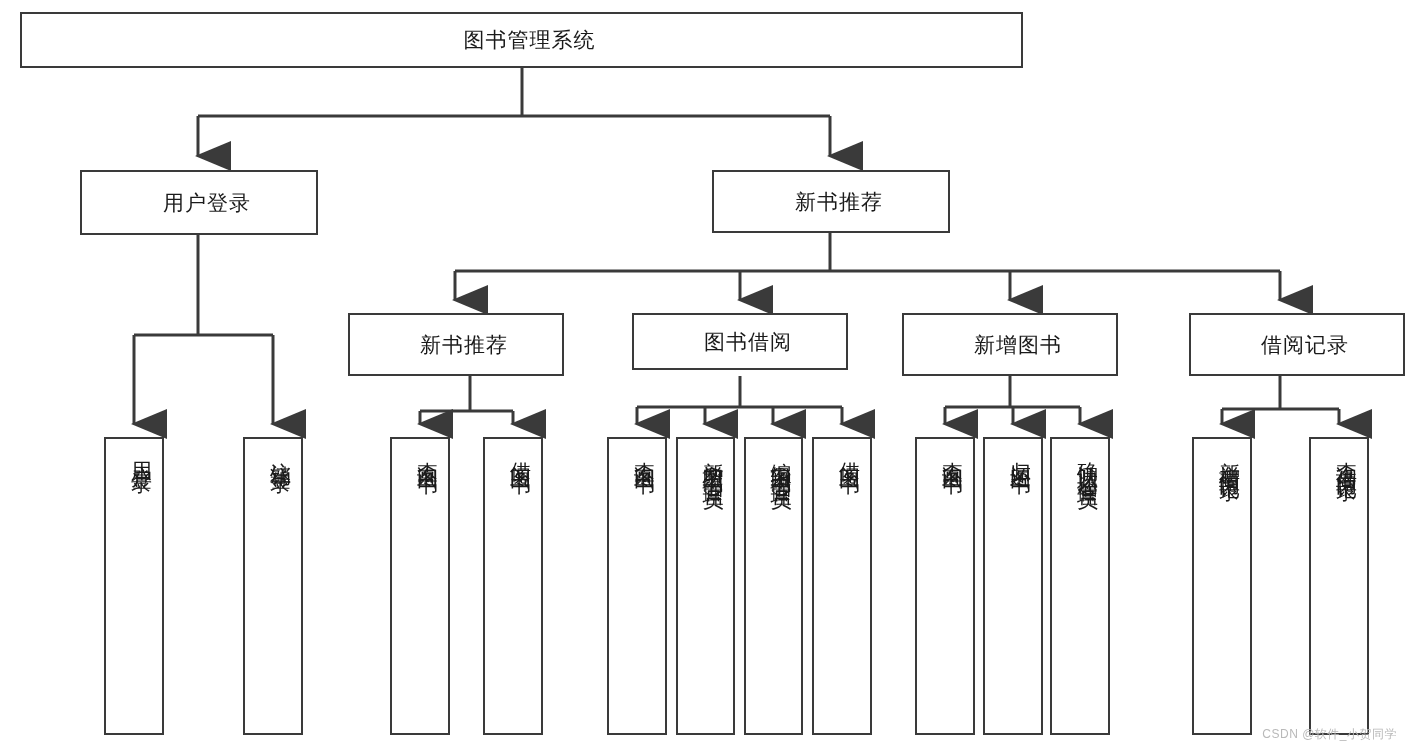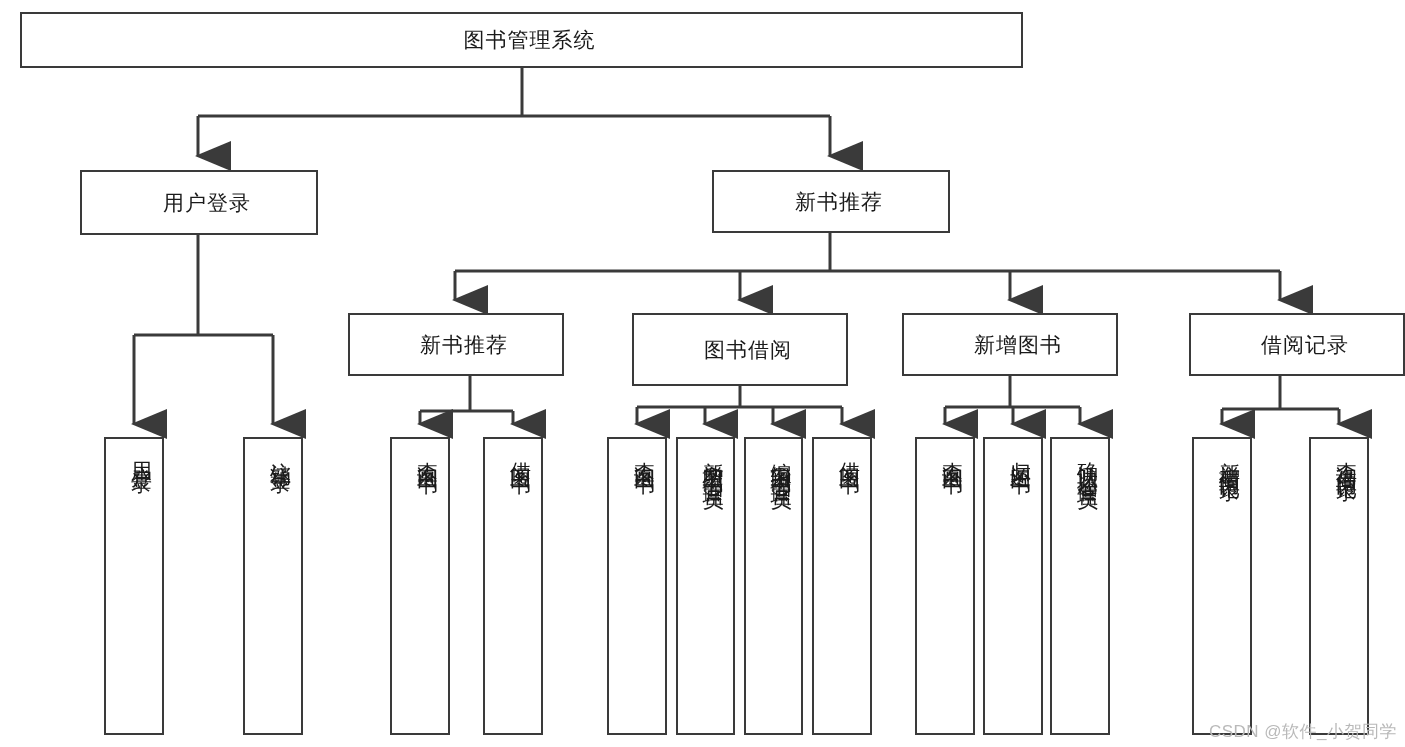--- a/index.html
+++ b/index.html
@@ -51,21 +51,21 @@
     font-size: 21px;
     letter-spacing: 4px;
     line-height: 1.0;
     white-space: nowrap;
     display: block;
   }
   #watermark {
     position: absolute;
     right: 8px;
     bottom: 4px;
-    font-size: 17px;
+    font-size: 12px;
     color: #b9b9b9;
     white-space: nowrap;
     letter-spacing: 0.5px;
   }
 </style>
 </head>
 <body>
 
 <div id="canvas">
 
@@ -129,21 +129,21 @@
   <div class="node node-h" style="left:80px; top:170px; width:238px; height:65px;">
     <span>用户登录</span>
   </div>
   <div class="node node-h" style="left:712px; top:170px; width:238px; height:63px;">
     <span>新书推荐</span>
   </div>
 
   <div class="node node-h" style="left:348px; top:313px; width:216px; height:63px;">
     <span>新书推荐</span>
   </div>
-  <div class="node node-h" style="left:632px; top:313px; width:216px; height:73px;">
+  <div class="node node-h" style="left:632px; top:313px; width:216px; height:57px;">
     <span>图书借阅</span>
   </div>
   <div class="node node-h" style="left:902px; top:313px; width:216px; height:63px;">
     <span>新增图书</span>
   </div>
   <div class="node node-h" style="left:1172px; top:313px; width:216px; height:63px;margin-left:17px;">
     <span>借阅记录</span>
   </div>
 
   <div class="node node-v" style="left:104px; top:437px; width:60px; height:298px;">

